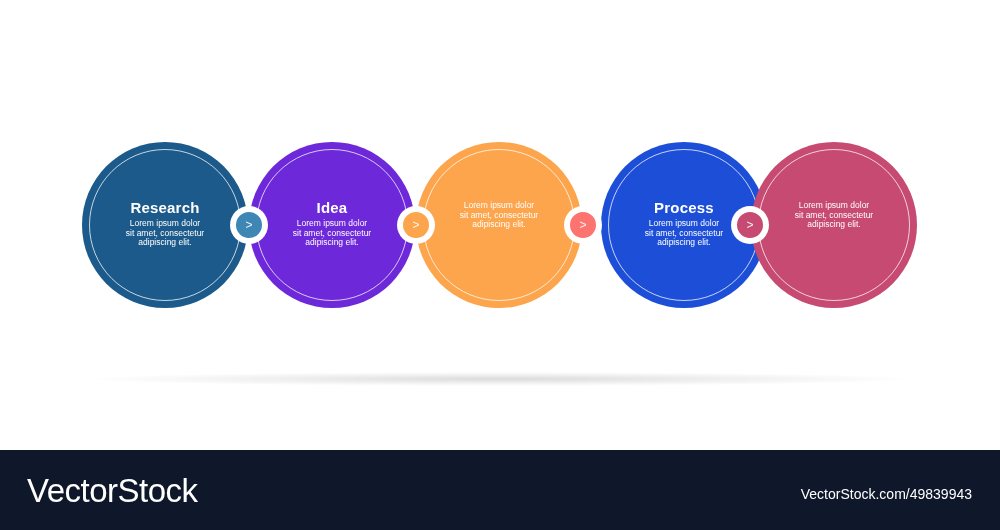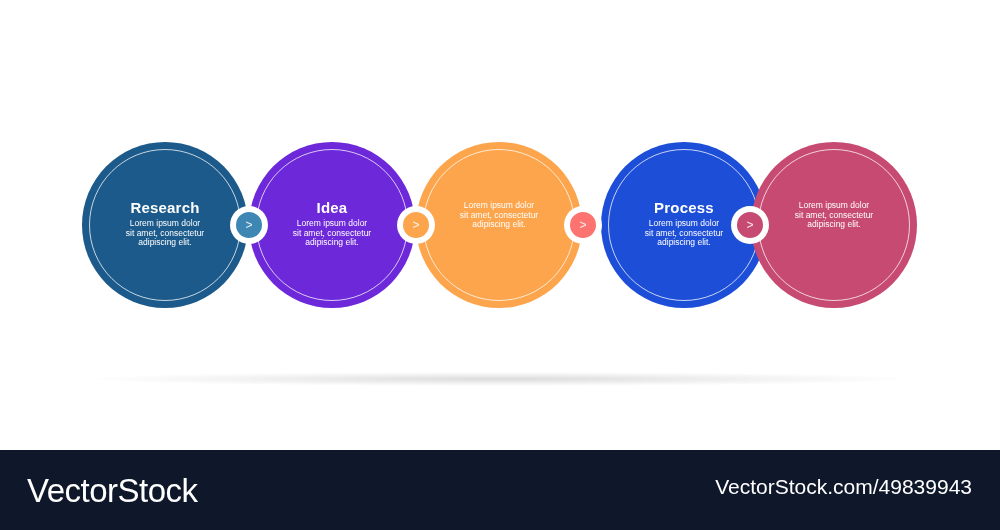--- a/index.html
+++ b/index.html
@@ -10,21 +10,21 @@
   .circle{position:absolute;width:166px;height:166px;border-radius:50%;top:142px;}
   .ring{position:absolute;left:7px;top:7px;width:150px;height:150px;border-radius:50%;border:1px solid rgba(255,255,255,0.75);}
   .content{position:absolute;left:0;top:57px;width:166px;text-align:center;color:#fff;}
   .title{font-weight:bold;font-size:15px;line-height:18px;letter-spacing:0.2px;}
   .desc{font-size:8.5px;line-height:9.5px;margin-top:2px;}
   .notch{position:absolute;width:38px;height:38px;border-radius:50%;background:#fff;top:206px;}
   .conn{position:absolute;width:26px;height:26px;border-radius:50%;top:212px;border:3px solid #fff;box-sizing:content-box;
     display:flex;align-items:center;justify-content:center;color:rgba(255,255,255,0.9);font-size:12px;line-height:12px;margin-left:-3px;margin-top:-3px;}
   #footer{position:absolute;left:0;top:450px;width:1000px;height:86px;background:#0f172a;}
   .brand{position:absolute;left:27px;top:22px;color:#fff;font-size:33px;letter-spacing:-0.5px;}
-  .url{position:absolute;right:28px;top:25px;color:#fff;font-size:21px;}
+  .url{position:absolute;right:28px;top:36px;color:#fff;font-size:14px;}
 </style>
 </head>
 <body>
 
 <div id="stage">
   <div class="shadow"></div>
 
   <div class="circle" style="left:82px;background:#1B5A8A">
     <div class="ring"></div>
     <div class="content">

